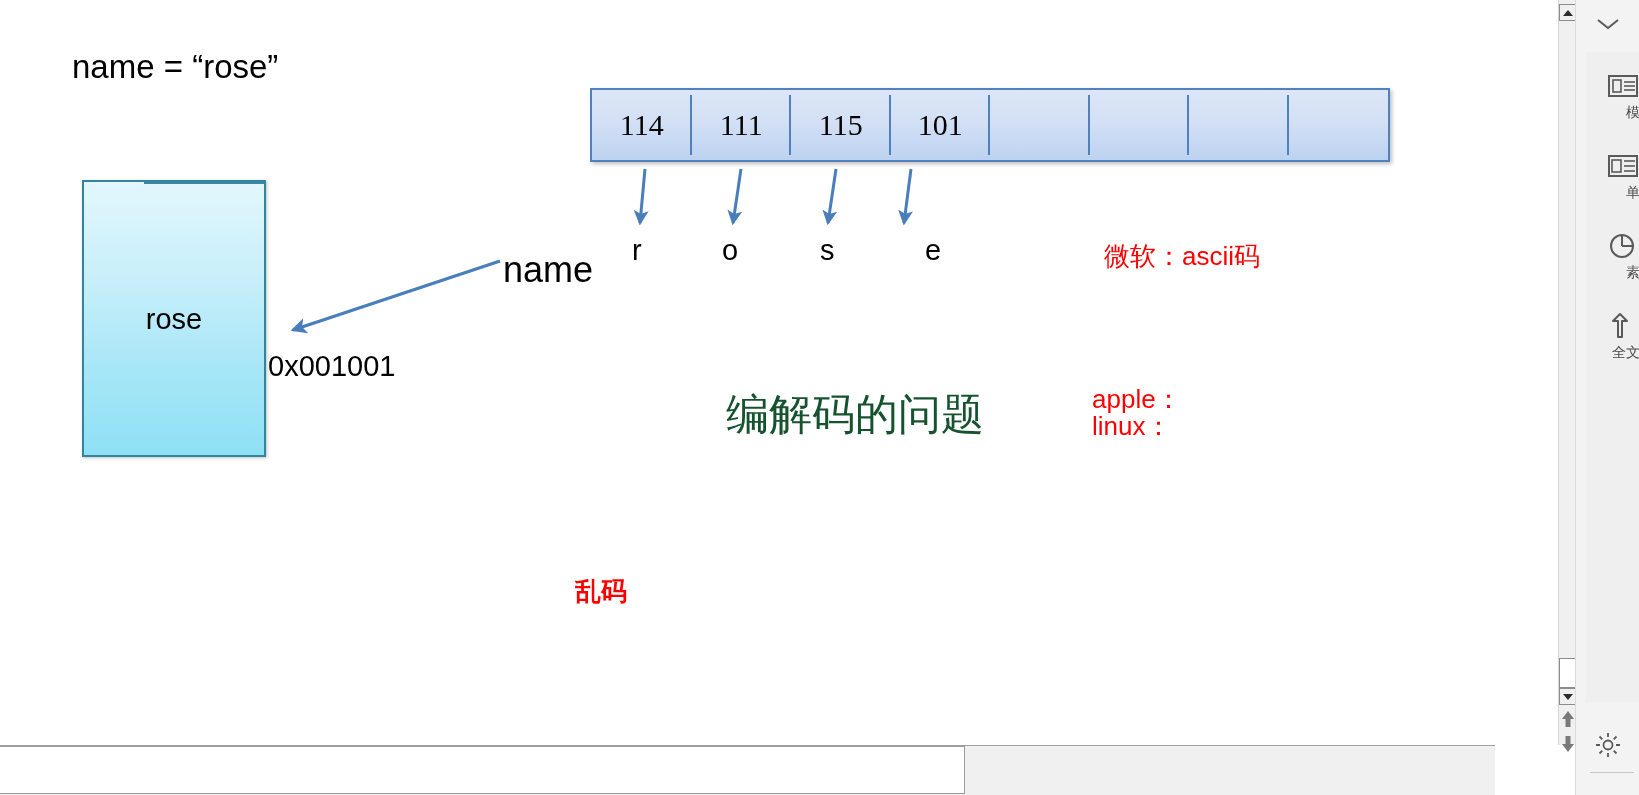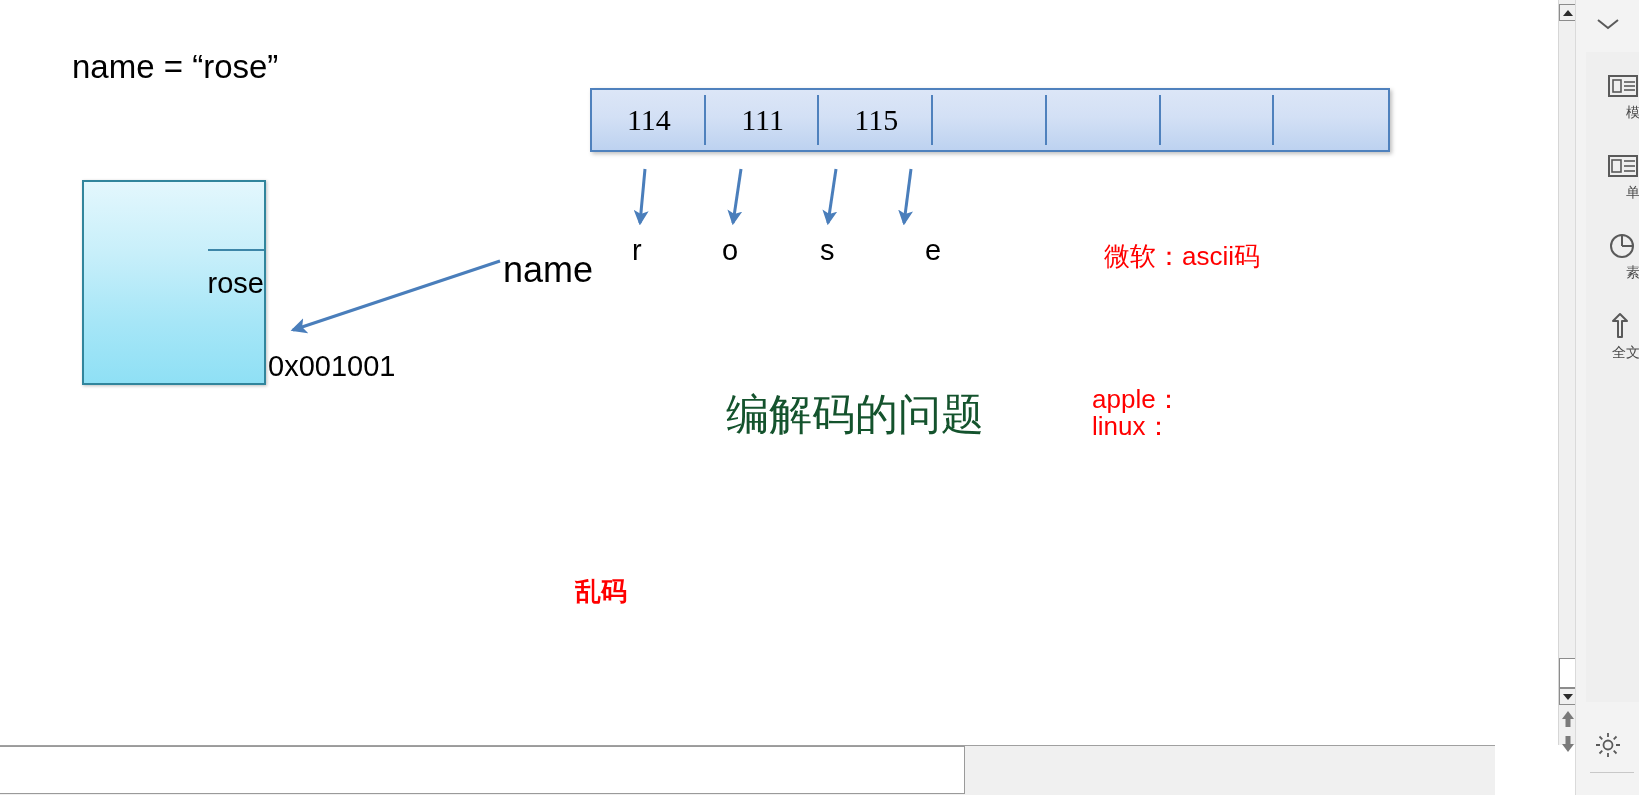--- a/index.html
+++ b/index.html
@@ -59,28 +59,27 @@
     top: 50px;
     font-size: 33px;
   }
 
   
   #memory-block {
     position: absolute;
     left: 82px;
     top: 180px;
     width: 184px;
-    height: 205px;
+    height: 277px;
     border: 2px solid #31859C;
     box-sizing: border-box;
     background: linear-gradient(to bottom, #E3F7FD 0%, #C8EFFA 35%, #A6E6F7 70%, #8FE0F5 100%);
     display: flex;
-    flex-direction: column;
+    flex-direction: row;
     box-shadow: 1px 1px 3px rgba(0,0,0,0.25);
-    align-items: flex-end;
   }
   .mem-cell {
     flex: 1 1 33.333%;
     position: relative;
     display: flex;
     align-items: center;
     justify-content: center;
     box-sizing: border-box;
   }
   .mem-cell + .mem-cell {
@@ -112,21 +111,21 @@
     top: 352px;
     font-size: 29px;
   }
 
   
   #byte-array {
     position: absolute;
     left: 590px;
     top: 88px;
     width: 800px;
-    height: 64px;
+    height: 74px;
     border: 2px solid #4F81BD;
     box-sizing: border-box;
     background: linear-gradient(to bottom, #DCE6F7 0%, #D3E0F5 45%, #BDD2F0 100%);
     display: flex;
     box-shadow: 2px 2px 4px rgba(0,0,0,0.25);
   }
   .byte-cell {
     flex: 1 1 0;
     display: flex;
     align-items: center;
@@ -361,20 +360,21 @@
     </svg>
 
     <div class="plain-text" id="name-label">name</div>
 
     <div class="plain-text" id="address-label">0x001001</div>
 
     <div id="byte-array">
       <div class="byte-cell">114</div>
       <div class="byte-cell">111</div>
       <div class="byte-cell">115</div>
+      <div class="byte-cell">101</div>
       <div class="byte-cell"></div>
       <div class="byte-cell"></div>
       <div class="byte-cell"></div>
       <div class="byte-cell"></div>
     </div>
 
     <svg id="decode-arrows" viewBox="0 0 400 70">
       <defs>
         <marker id="arrowhead-down" markerWidth="5" markerHeight="5" refX="4.2" refY="2.5" orient="auto">
           <path d="M0,0 L5,2.5 L0,5 L1.2,2.5 Z" fill="#4A7EBB"></path>

